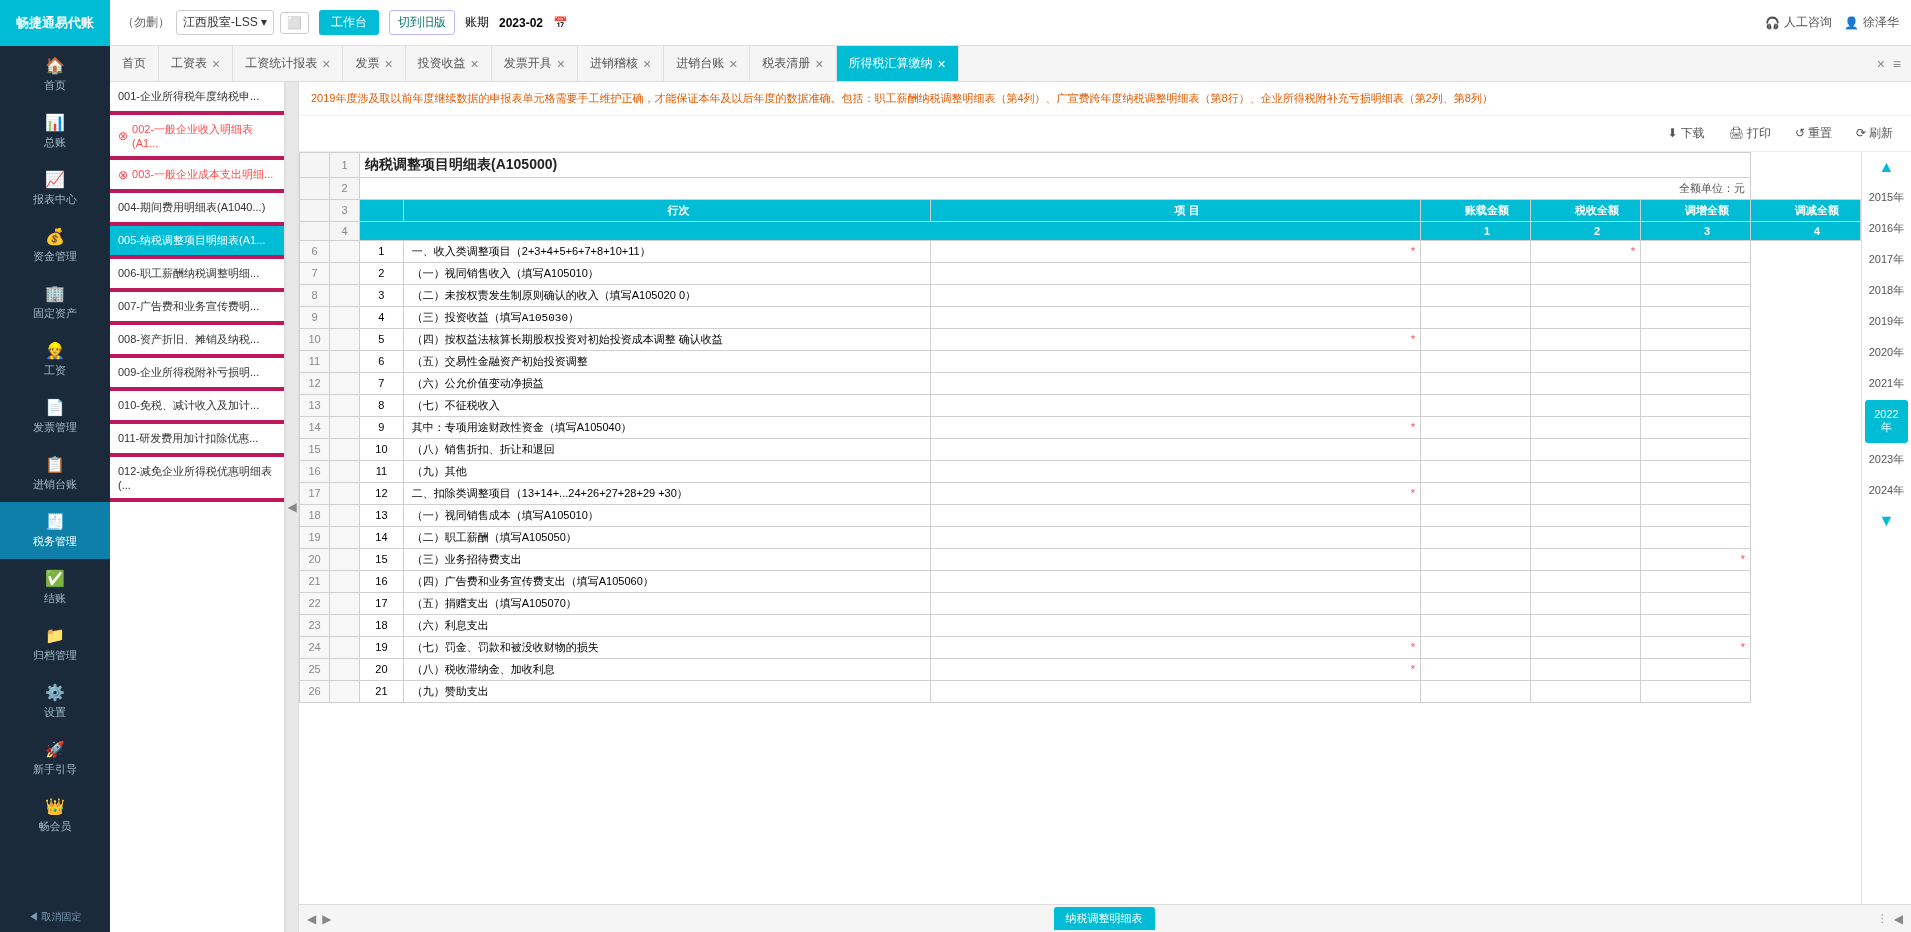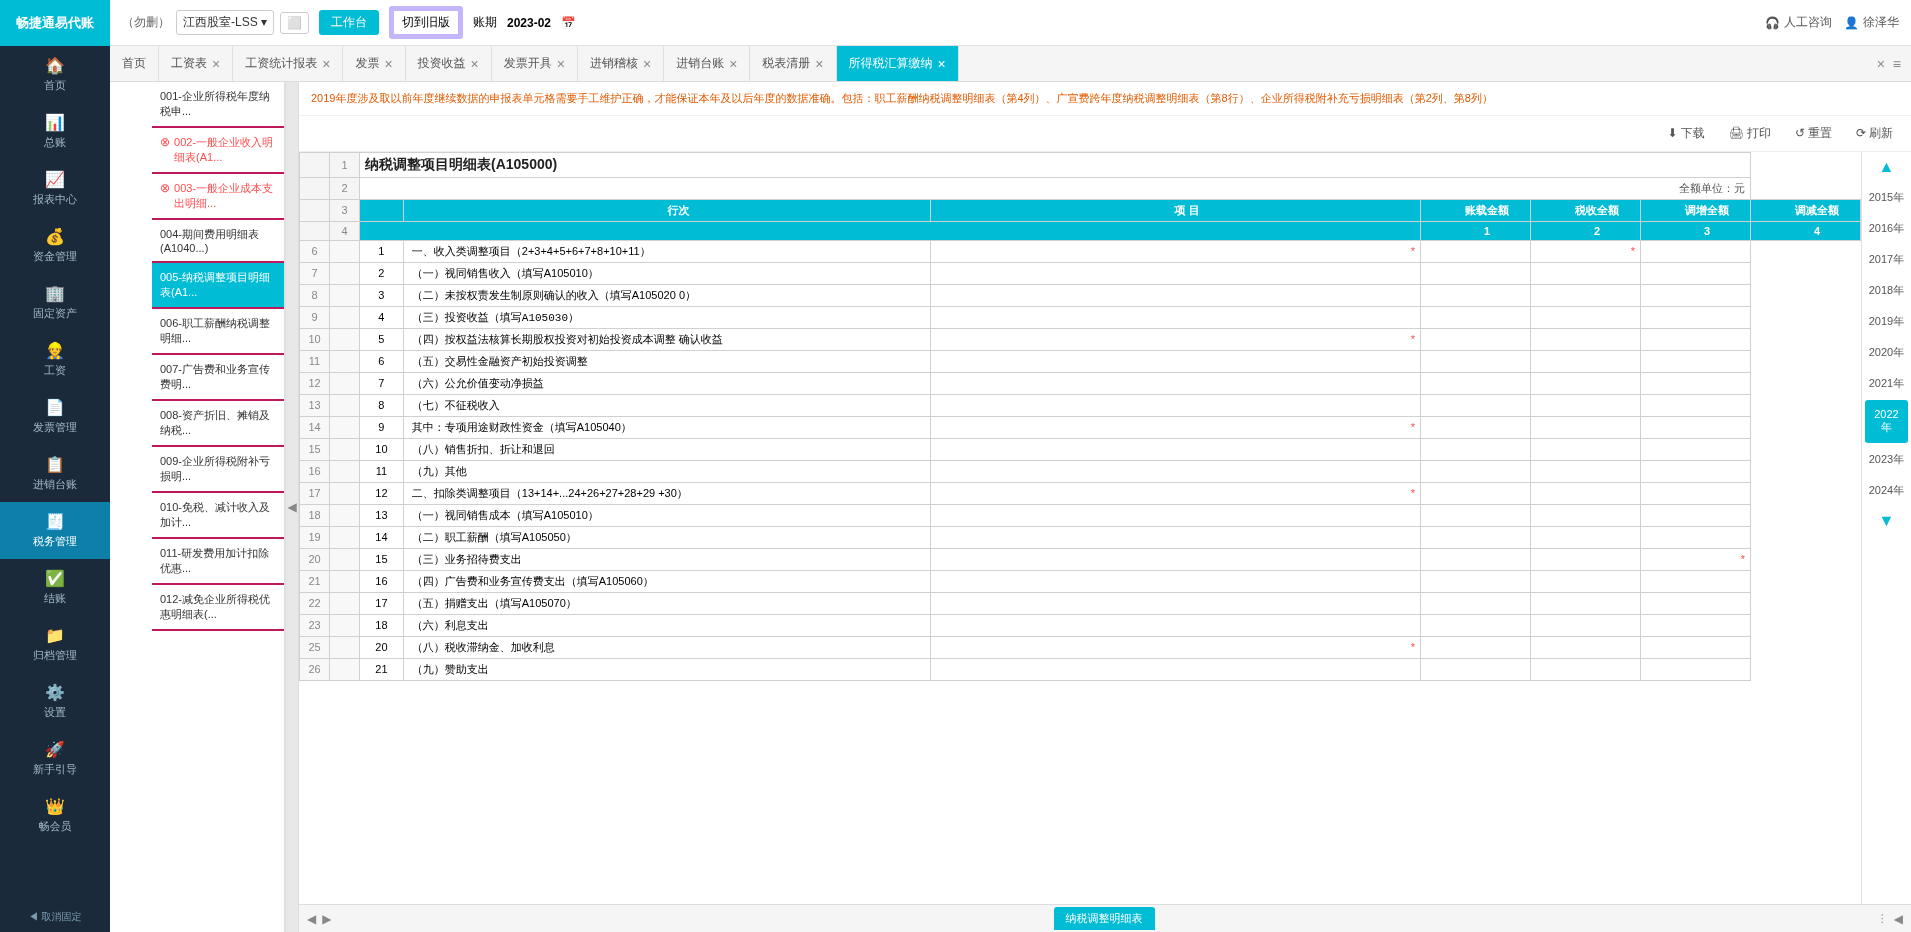--- a/index.html
+++ b/index.html
@@ -17,39 +17,39 @@
     
     .main { flex: 1; display: flex; flex-direction: column; overflow: hidden; }
 
     
     .topbar { background: white; height: 46px; display: flex; align-items: center; padding: 0 12px; gap: 10px; border-bottom: 1px solid #e0e0e0; flex-shrink: 0; }
     .topbar-company { display: flex; align-items: center; gap: 6px; }
     .company-label { font-size: 12px; color: #666; }
     .company-select { border: 1px solid #ccc; border-radius: 3px; padding: 3px 6px; font-size: 12px; color: #333; cursor: pointer; }
     .copy-btn { border: 1px solid #ccc; border-radius: 3px; padding: 3px 6px; background: white; cursor: pointer; font-size: 12px; }
     .workbench-btn { background: #00bcd4; color: white; border: none; border-radius: 3px; padding: 4px 12px; font-size: 12px; cursor: pointer; }
-    .goto-old-btn { border: 5px solid #c4b5fd; border-radius: 3px; padding: 3px 8px; background: white; font-size: 12px; cursor: pointer; color: #000000; }
+    .goto-old-btn { border: 1px solid #c4b5fd; border-radius: 3px; padding: 3px 8px; background: white; font-size: 12px; cursor: pointer; color: #0f766e; }
     .topbar-right { margin-left: auto; display: flex; align-items: center; gap: 12px; font-size: 12px; color: #555; }
     .service-btn { display: flex; align-items: center; gap: 4px; cursor: pointer; color: #555; }
     .user-btn { display: flex; align-items: center; gap: 4px; cursor: pointer; color: #555; }
 
     
     .tabbar { background: #f5f5f5; height: 36px; display: flex; align-items: stretch; border-bottom: 1px solid #ddd; overflow-x: auto; flex-shrink: 0; }
     .tab { display: flex; align-items: center; padding: 0 12px; gap: 5px; font-size: 12px; color: #555; cursor: pointer; border-right: 1px solid #e0e0e0; white-space: nowrap; background: #f5f5f5; }
     .tab.active { background: #00bcd4; color: white; }
     .tab-close { font-size: 14px; color: #888; cursor: pointer; }
     .tab.active .tab-close { color: white; }
     .tabbar-close { margin-left: auto; display: flex; align-items: center; padding: 0 10px; gap: 8px; font-size: 14px; color: #888; cursor: pointer; }
 
     
     .content { flex: 1; display: flex; overflow: hidden; }
 
     
     .left-panel { width: 175px; background: white; border-right: 1px solid #e0e0e0; display: flex; flex-direction: column; flex-shrink: 0; overflow-y: auto; }
-    .left-item { padding: 7px 8px; font-size: 11px; color: #333; cursor: pointer; border-bottom: 2px solid #be185d; display: flex; gap: 4px; margin-left: 42px; }
+    .left-item { padding: 7px 8px; font-size: 11px; color: #333; cursor: pointer; border-bottom: 4px solid #be185d; display: flex; align-items: center; gap: 4px; }
     .left-item.active { background: #00bcd4; color: white; }
     .left-item-error { color: #ff4d4f; }
     .error-icon { color: #ff4d4f; font-size: 12px; }
 
     
     .right-panel { flex: 1; display: flex; flex-direction: column; overflow: hidden; background: white; }
 
     
     .notice-bar { padding: 8px 12px; background: #fff; color: #e05a00; font-size: 11px; line-height: 1.5; border-bottom: 1px solid #f0f0f0; }
 
@@ -505,20 +505,30 @@
                   <td class="row-num-cell">23</td>
                   <td class="row-num-cell"></td>
                   <td class="hangci-cell">18</td>
                   <td class="xiangmu-cell" style="white-space: normal; max-width: 280px;">（六）利息支出</td>
                   <td class="data-cell"></td>
                   <td class="data-cell"></td>
                   <td class="data-cell"></td>
                   <td class="data-cell"></td>
                 </tr>
                 <tr>
+                  <td class="row-num-cell">24</td>
+                  <td class="row-num-cell"></td>
+                  <td class="hangci-cell">19</td>
+                  <td class="xiangmu-cell" style="white-space: normal; max-width: 280px;">（七）罚金、罚款和被没收财物的损失</td>
+                  <td class="data-cell"><span style="color:#ff4d4f;">*</span></td>
+                  <td class="data-cell"></td>
+                  <td class="data-cell"></td>
+                  <td class="data-cell"><span style="color:#ff4d4f;">*</span></td>
+                </tr>
+                <tr>
                   <td class="row-num-cell">25</td>
                   <td class="row-num-cell"></td>
                   <td class="hangci-cell">20</td>
                   <td class="xiangmu-cell" style="white-space: normal; max-width: 280px;">（八）税收滞纳金、加收利息</td>
                   <td class="data-cell"><span style="color:#ff4d4f;">*</span></td>
                   <td class="data-cell"></td>
                   <td class="data-cell"></td>
                   <td class="data-cell"></td>
                 </tr>
                 <tr>

